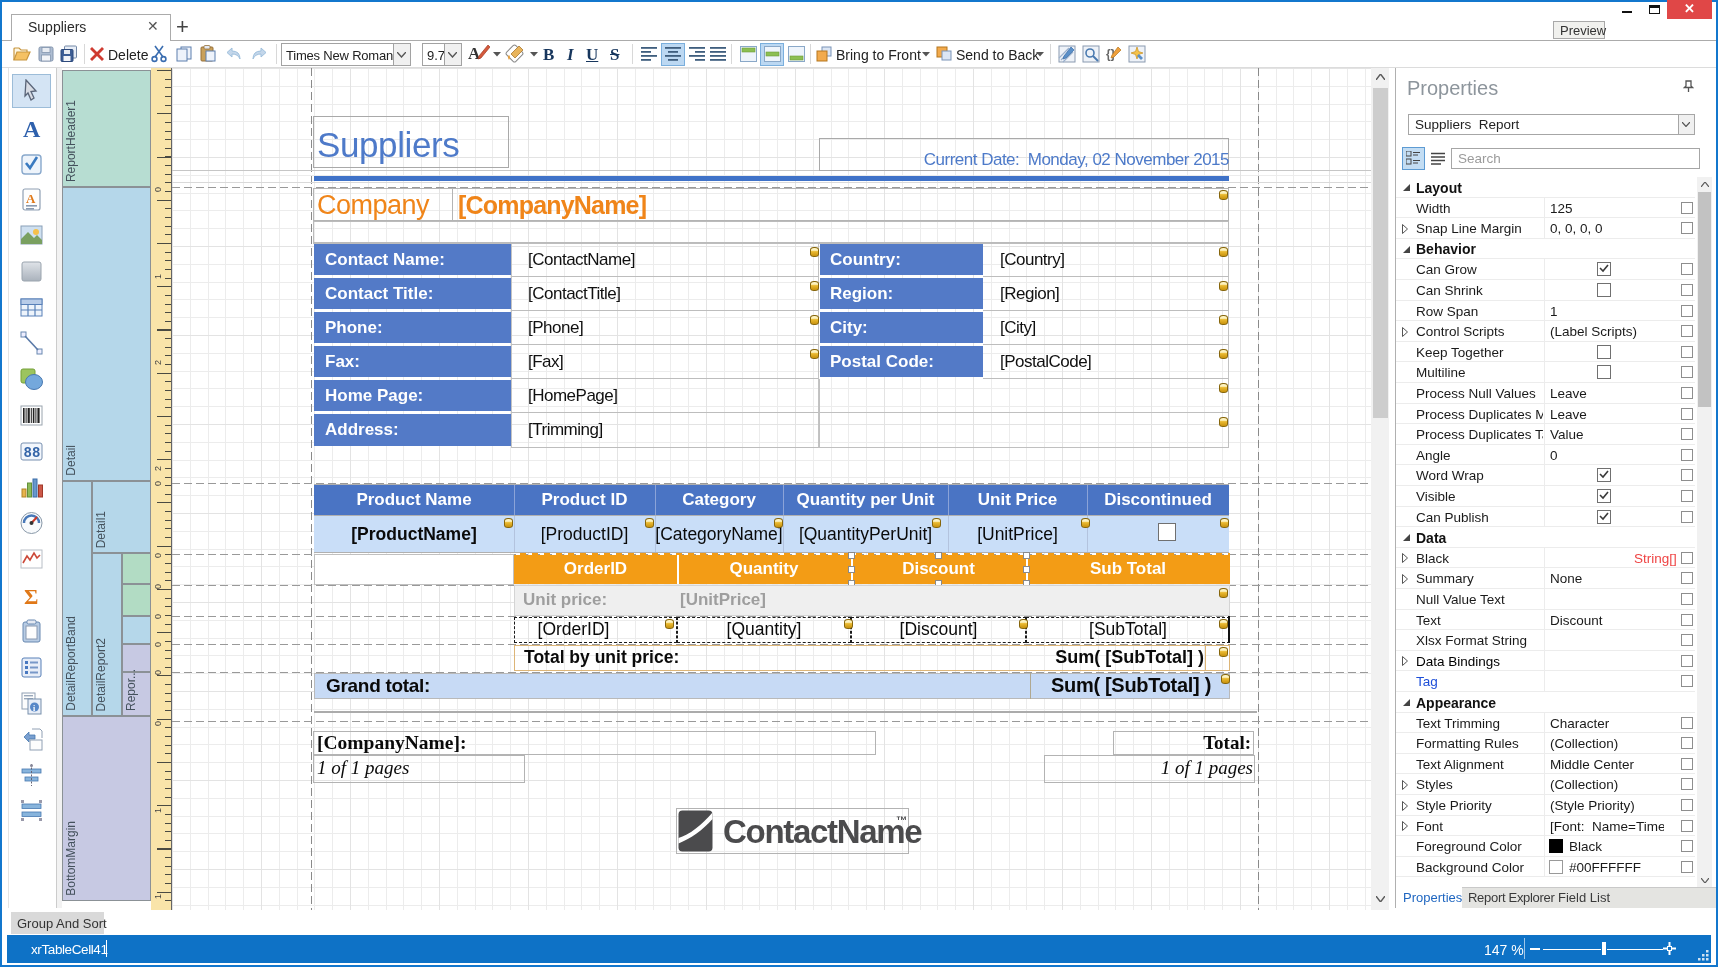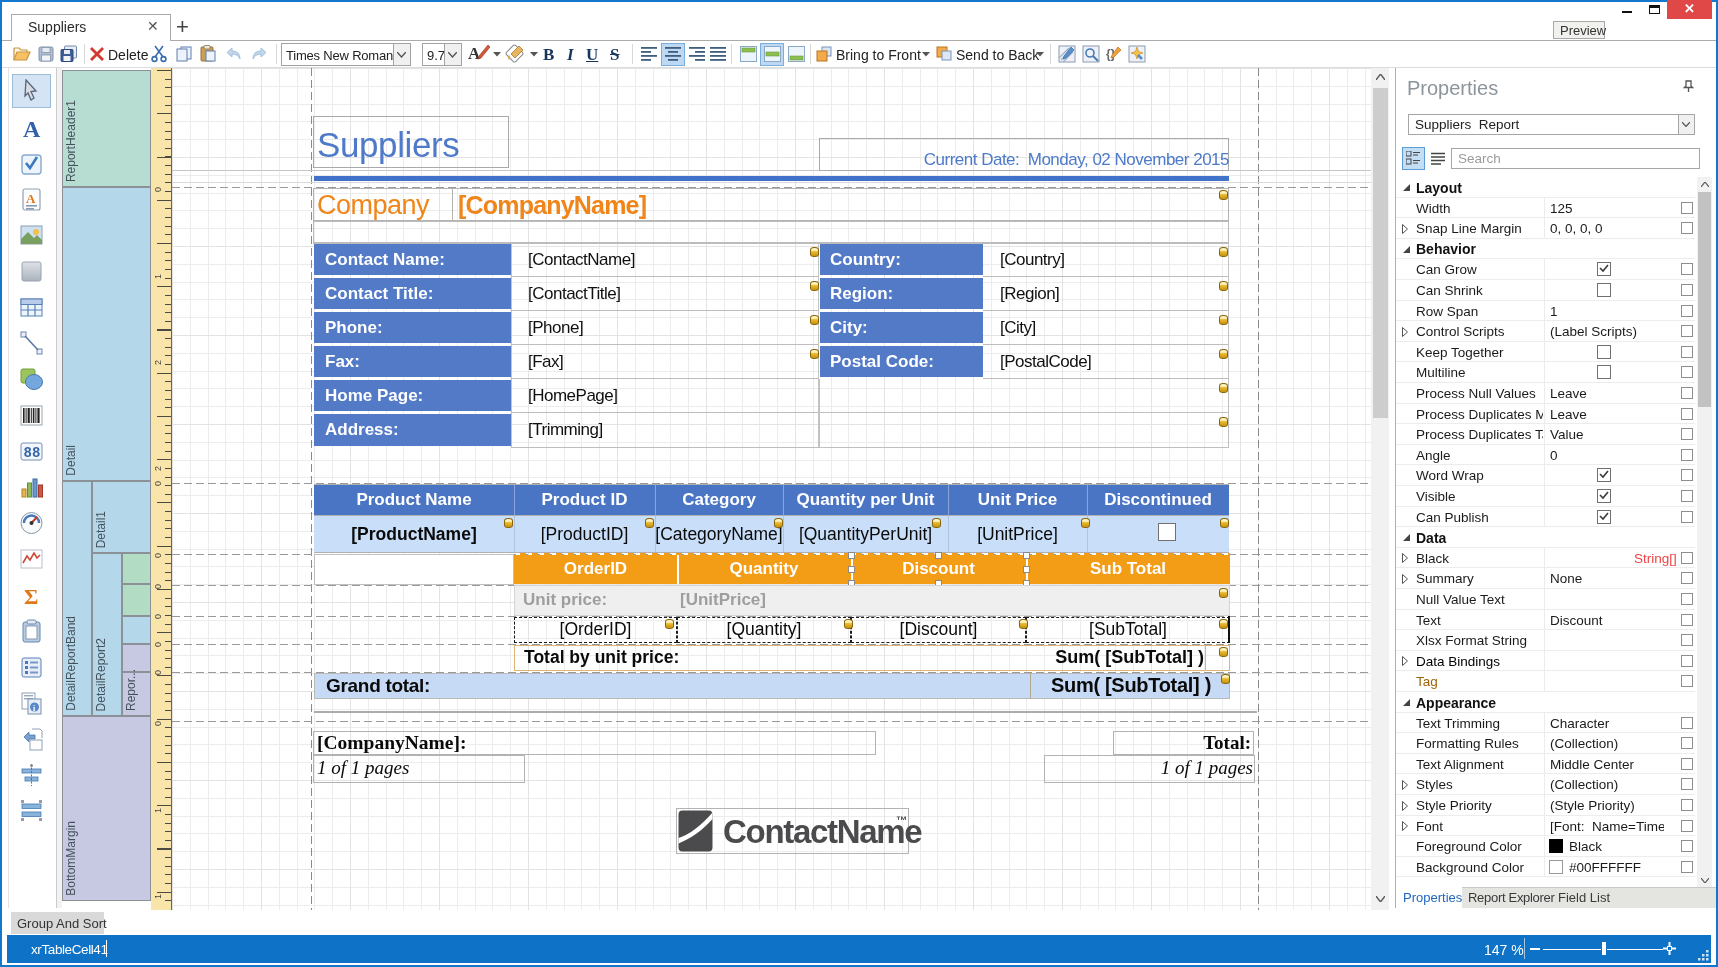--- a/index.html
+++ b/index.html
@@ -474,21 +474,21 @@
 <div class="hdl" style="left:935.0px;top:580.0px"></div>
 <div class="hdl" style="left:1022.5px;top:551.5px"></div>
 <div class="hdl" style="left:1022.5px;top:580.0px"></div>
 <div class="hdl" style="left:848px;top:565.5px"></div>
 <div class="hdl" style="left:1022.5px;top:565.5px"></div>
 <div class="a" style="left:514px;top:585px;width:716px;height:30.5px;background:#efefef;border:1px solid #d4d4d4"></div>
 <div class="a" style="left:523px;top:585px;height:30px;font-size:17px;font-weight:bold;color:#9e9e9e;display:flex;align-items:center">Unit price:</div>
 <div class="a" style="left:680px;top:585px;height:30px;font-size:17px;font-weight:bold;color:#9e9e9e;display:flex;align-items:center">[UnitPrice]</div>
 <div class="tag" style="left:1219px;top:588px"></div>
 <div class="a" style="left:514px;top:616.5px;width:163px;height:26.5px;border:1.5px dashed #1a1a1a"></div>
-<div class="a" style="left:514px;top:617px;width:163px;height:25px;font-size:17.5px;color:#0a0a0a;display:flex;align-items:center;justify-content:center">[OrderID]</div>
+<div class="a" style="left:492px;top:617px;width:163px;height:25px;font-size:17.5px;color:#0a0a0a;display:flex;align-items:center;justify-content:center">[OrderID]</div>
 <div class="a" style="left:677px;top:616.5px;width:174px;height:26.5px;border:1.5px dashed #1a1a1a"></div>
 <div class="a" style="left:677px;top:617px;width:174px;height:25px;font-size:17.5px;color:#0a0a0a;display:flex;align-items:center;justify-content:center">[Quantity]</div>
 <div class="a" style="left:851px;top:616.5px;width:175px;height:26.5px;border:1.5px dashed #1a1a1a"></div>
 <div class="a" style="left:851px;top:617px;width:175px;height:25px;font-size:17.5px;color:#0a0a0a;display:flex;align-items:center;justify-content:center">[Discount]</div>
 <div class="a" style="left:1026px;top:616.5px;width:204px;height:26.5px;border:1.5px dashed #1a1a1a"></div>
 <div class="a" style="left:1026px;top:617px;width:204px;height:25px;font-size:17.5px;color:#0a0a0a;display:flex;align-items:center;justify-content:center">[SubTotal]</div>
 <div class="a" style="left:1228px;top:616px;width:2px;height:27px;background:#111"></div>
 <div class="tag" style="left:665px;top:619px"></div>
 <div class="tag" style="left:844px;top:619px"></div>
 <div class="tag" style="left:1019px;top:619px"></div>
@@ -682,21 +682,21 @@
 <div class="a" style="left:1681px;top:634.2px;width:12px;height:12px;background:#fff;border:1px solid #8e8e8e"></div>
 <div class="a" style="left:1396px;top:650.8px;width:299px;height:20.6px;border-bottom:1px solid #ececec"></div>
 <div class="a" style="left:1544px;top:650.8px;width:1px;height:20.6px;background:#ececec"></div>
 <svg class="a" style="left:1402px;top:656.3px" width="6" height="10" viewBox="0 0 6 10">
     <path d="M0.5 0.5 L5.5 5 L0.5 9.5 Z" fill="none" stroke="#555"></path>
   </svg>
 <div class="a" style="left:1416px;top:653.8px;font-size:13.5px;color:#000000;white-space:nowrap;max-width:127px;overflow:hidden">Data Bindings</div>
 <div class="a" style="left:1681px;top:654.8px;width:12px;height:12px;background:#fff;border:1px solid #8e8e8e"></div>
 <div class="a" style="left:1396px;top:671.4px;width:299px;height:20.6px;border-bottom:1px solid #ececec"></div>
 <div class="a" style="left:1544px;top:671.4px;width:1px;height:20.6px;background:#ececec"></div>
-<div class="a" style="left:1416px;top:674.4px;font-size:13.5px;color:#a16207;white-space:nowrap;max-width:127px;overflow:hidden">Tag</div>
+<div class="a" style="left:1416px;top:674.4px;font-size:13.5px;color:#1d4ed8;white-space:nowrap;max-width:127px;overflow:hidden">Tag</div>
 <div class="a" style="left:1681px;top:675.4px;width:12px;height:12px;background:#fff;border:1px solid #8e8e8e"></div>
 <div class="a" style="left:1396px;top:692.0px;width:299px;height:20.6px;border-bottom:1px solid #ececec"></div>
 <div class="a" style="left:1403px;top:699.0px;width:0;height:0;border-right:7px solid #444;border-top:7px solid transparent"></div>
 <div class="a" style="left:1416px;top:694.5px;font-size:14px;font-weight:bold;color:#111">Appearance</div>
 <div class="a" style="left:1396px;top:712.6px;width:299px;height:20.6px;border-bottom:1px solid #ececec"></div>
 <div class="a" style="left:1544px;top:712.6px;width:1px;height:20.6px;background:#ececec"></div>
 <div class="a" style="left:1416px;top:715.6px;font-size:13.5px;color:#1a1a1a;white-space:nowrap;max-width:127px;overflow:hidden">Text Trimming</div>
 <div class="a" style="left:1550px;top:715.6px;font-size:13.5px;color:#1a1a1a;white-space:nowrap;max-width:114px;overflow:hidden">Character</div>
 <div class="a" style="left:1681px;top:716.6px;width:12px;height:12px;background:#fff;border:1px solid #8e8e8e"></div>
 <div class="a" style="left:1396px;top:733.2px;width:299px;height:20.6px;border-bottom:1px solid #ececec"></div>

